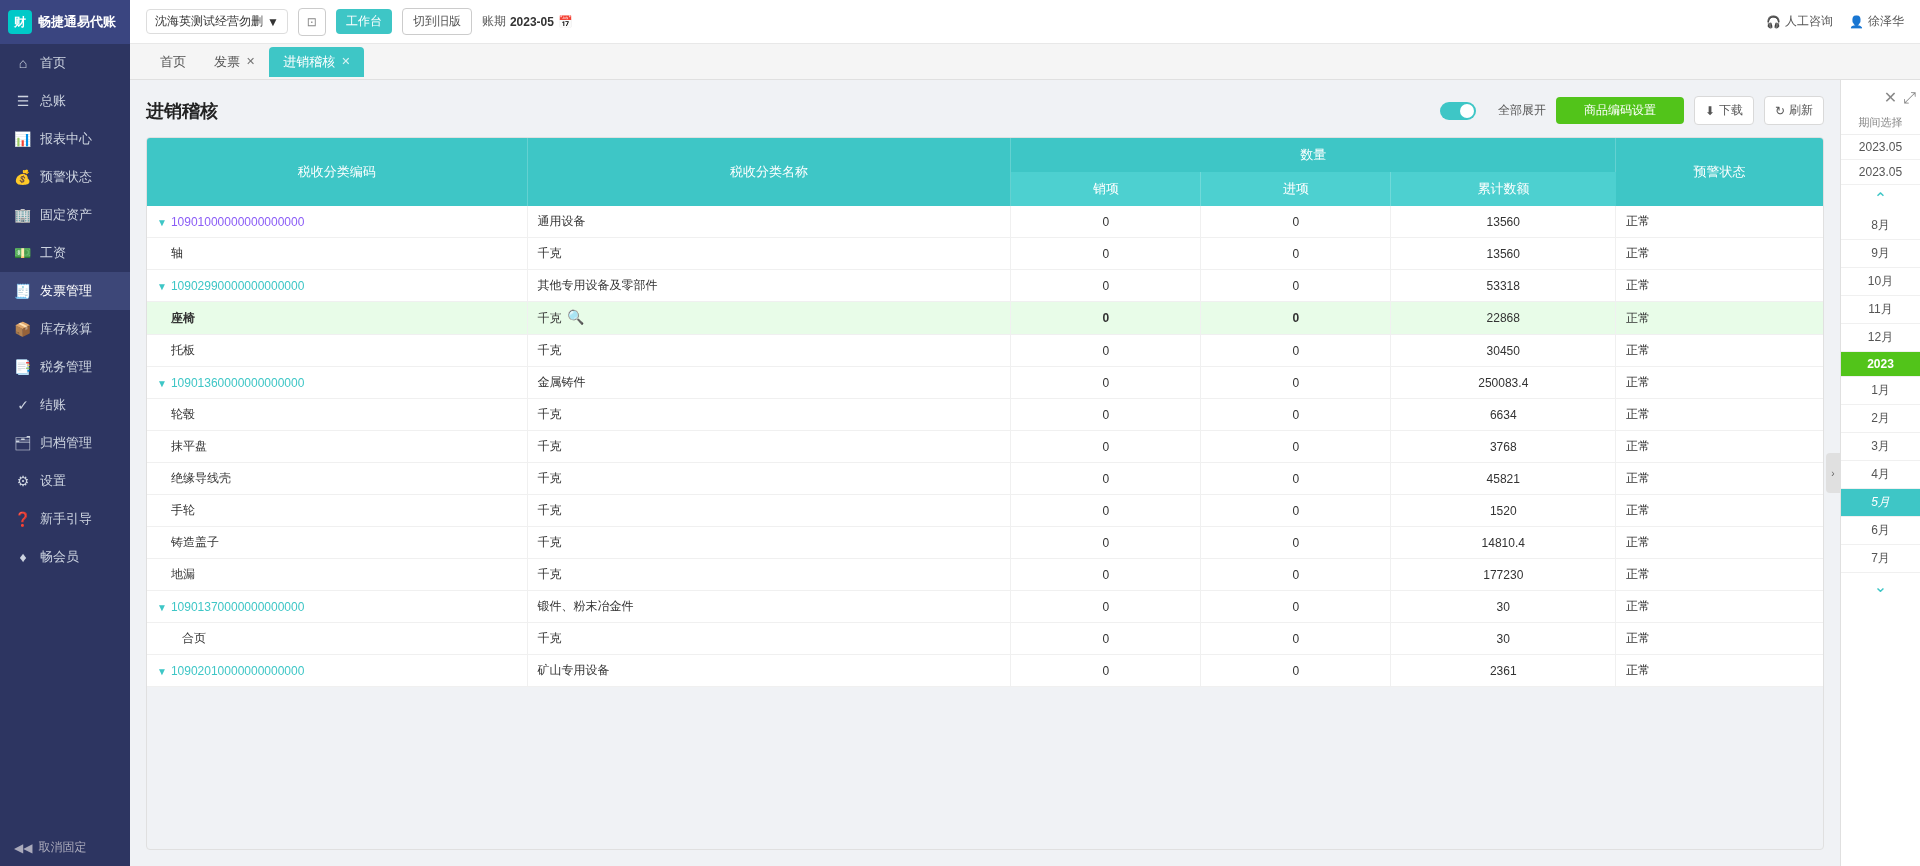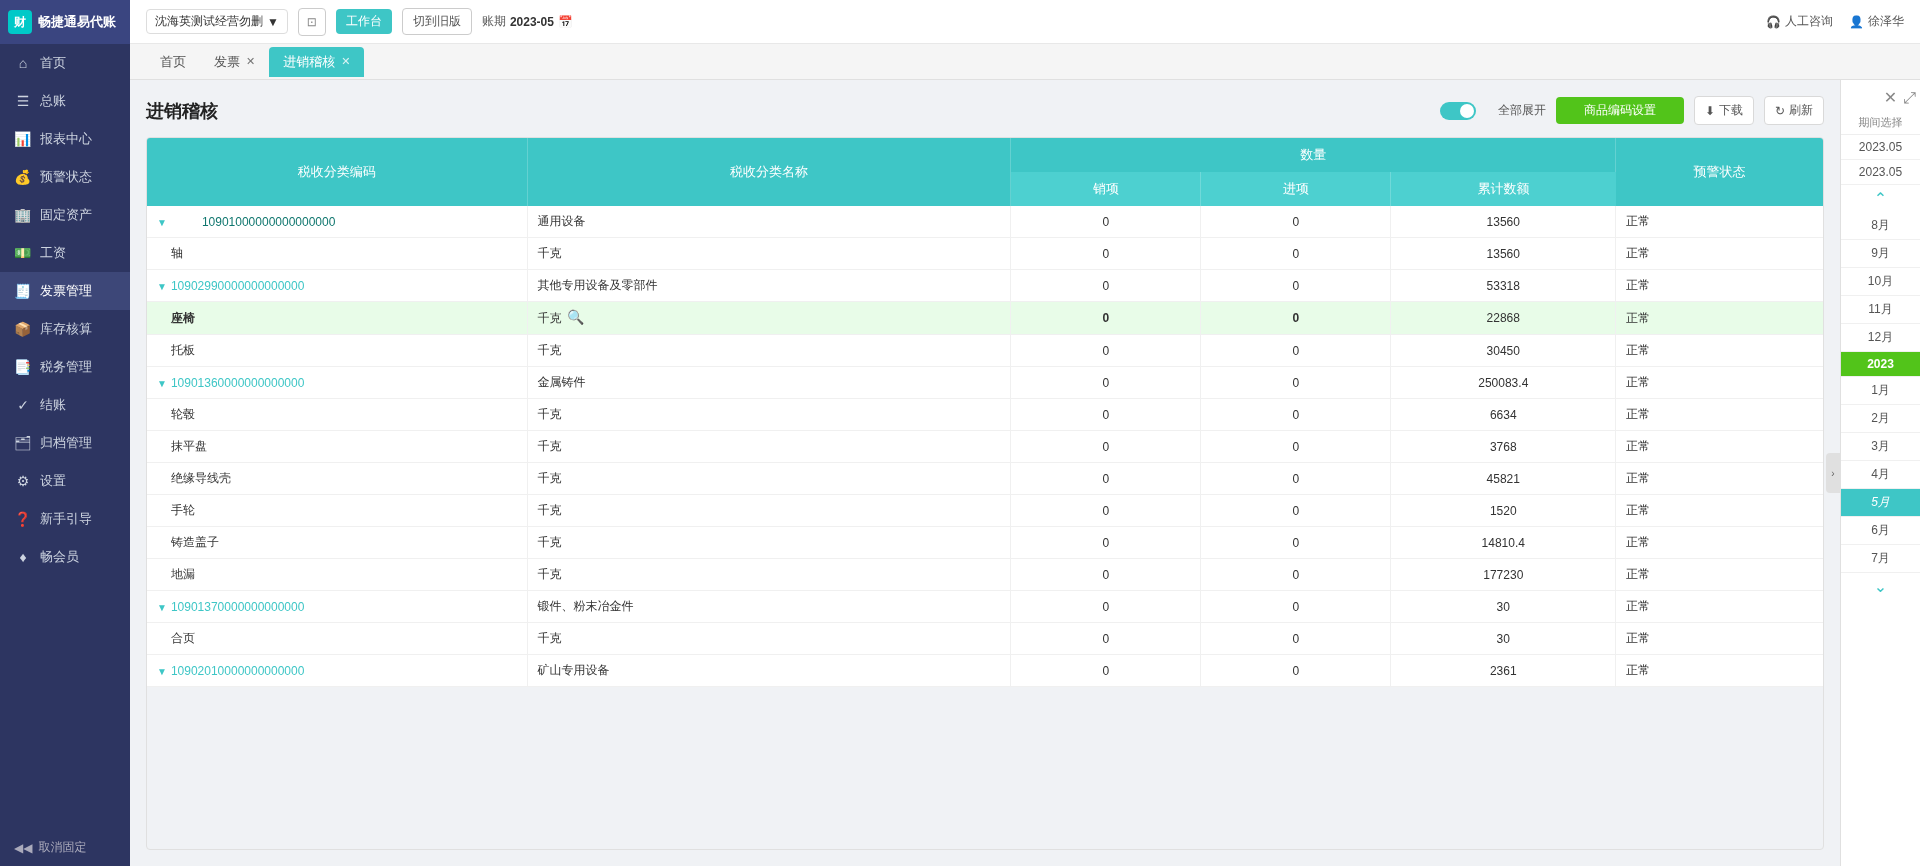--- a/index.html
+++ b/index.html
@@ -364,21 +364,21 @@
               <th rowspan="2" style="width:120px;">预警状态</th>
             </tr>
             <tr>
               <th class="th-sub" style="width:110px;">销项</th>
               <th class="th-sub" style="width:110px;">进项</th>
               <th class="th-sub" style="width:130px;">累计数额</th>
             </tr>
           </thead>
           <tbody id="table-body">
           <tr class="group-row">
-                <td><span class="collapse-icon">▼</span><span style="color:#0f766e;margin-left:31px;">10901000000000000000</span></td>
+                <td><span class="collapse-icon">▼</span><span style="color:#8b5cf6;">10901000000000000000</span></td>
                 <td>通用设备</td>
                 <td class="center">0</td>
                 <td class="center">0</td>
                 <td class="center">13560</td>
                 <td class="normal-status">正常</td>
               </tr>
               <tr>
                 <td style="padding-left: 24px;"><span>轴</span></td>
                 <td style="position: relative;">千克</td>
                 <td class="center">0</td>
@@ -468,21 +468,21 @@
               </tr>
               <tr class="group-row">
                 <td><span class="collapse-icon">▼</span><span style="color:#3ec6c6;">10901370000000000000</span></td>
                 <td>锻件、粉末冶金件</td>
                 <td class="center">0</td>
                 <td class="center">0</td>
                 <td class="center">30</td>
                 <td class="normal-status">正常</td>
               </tr>
               <tr>
-                <td style="padding-left: 24px; margin-left: 22px;"><span>合页</span></td>
+                <td style="padding-left: 35px; margin-left: 22px;"><span>合页</span></td>
                 <td style="position: relative;">千克</td>
                 <td class="center">0</td>
                 <td class="center">0</td>
                 <td class="center">30</td>
                 <td class="normal-status">正常</td>
               </tr>
               <tr class="group-row">
                 <td><span class="collapse-icon">▼</span><span style="color:#3ec6c6;">10902010000000000000</span></td>
                 <td>矿山专用设备</td>
                 <td class="center">0</td>

